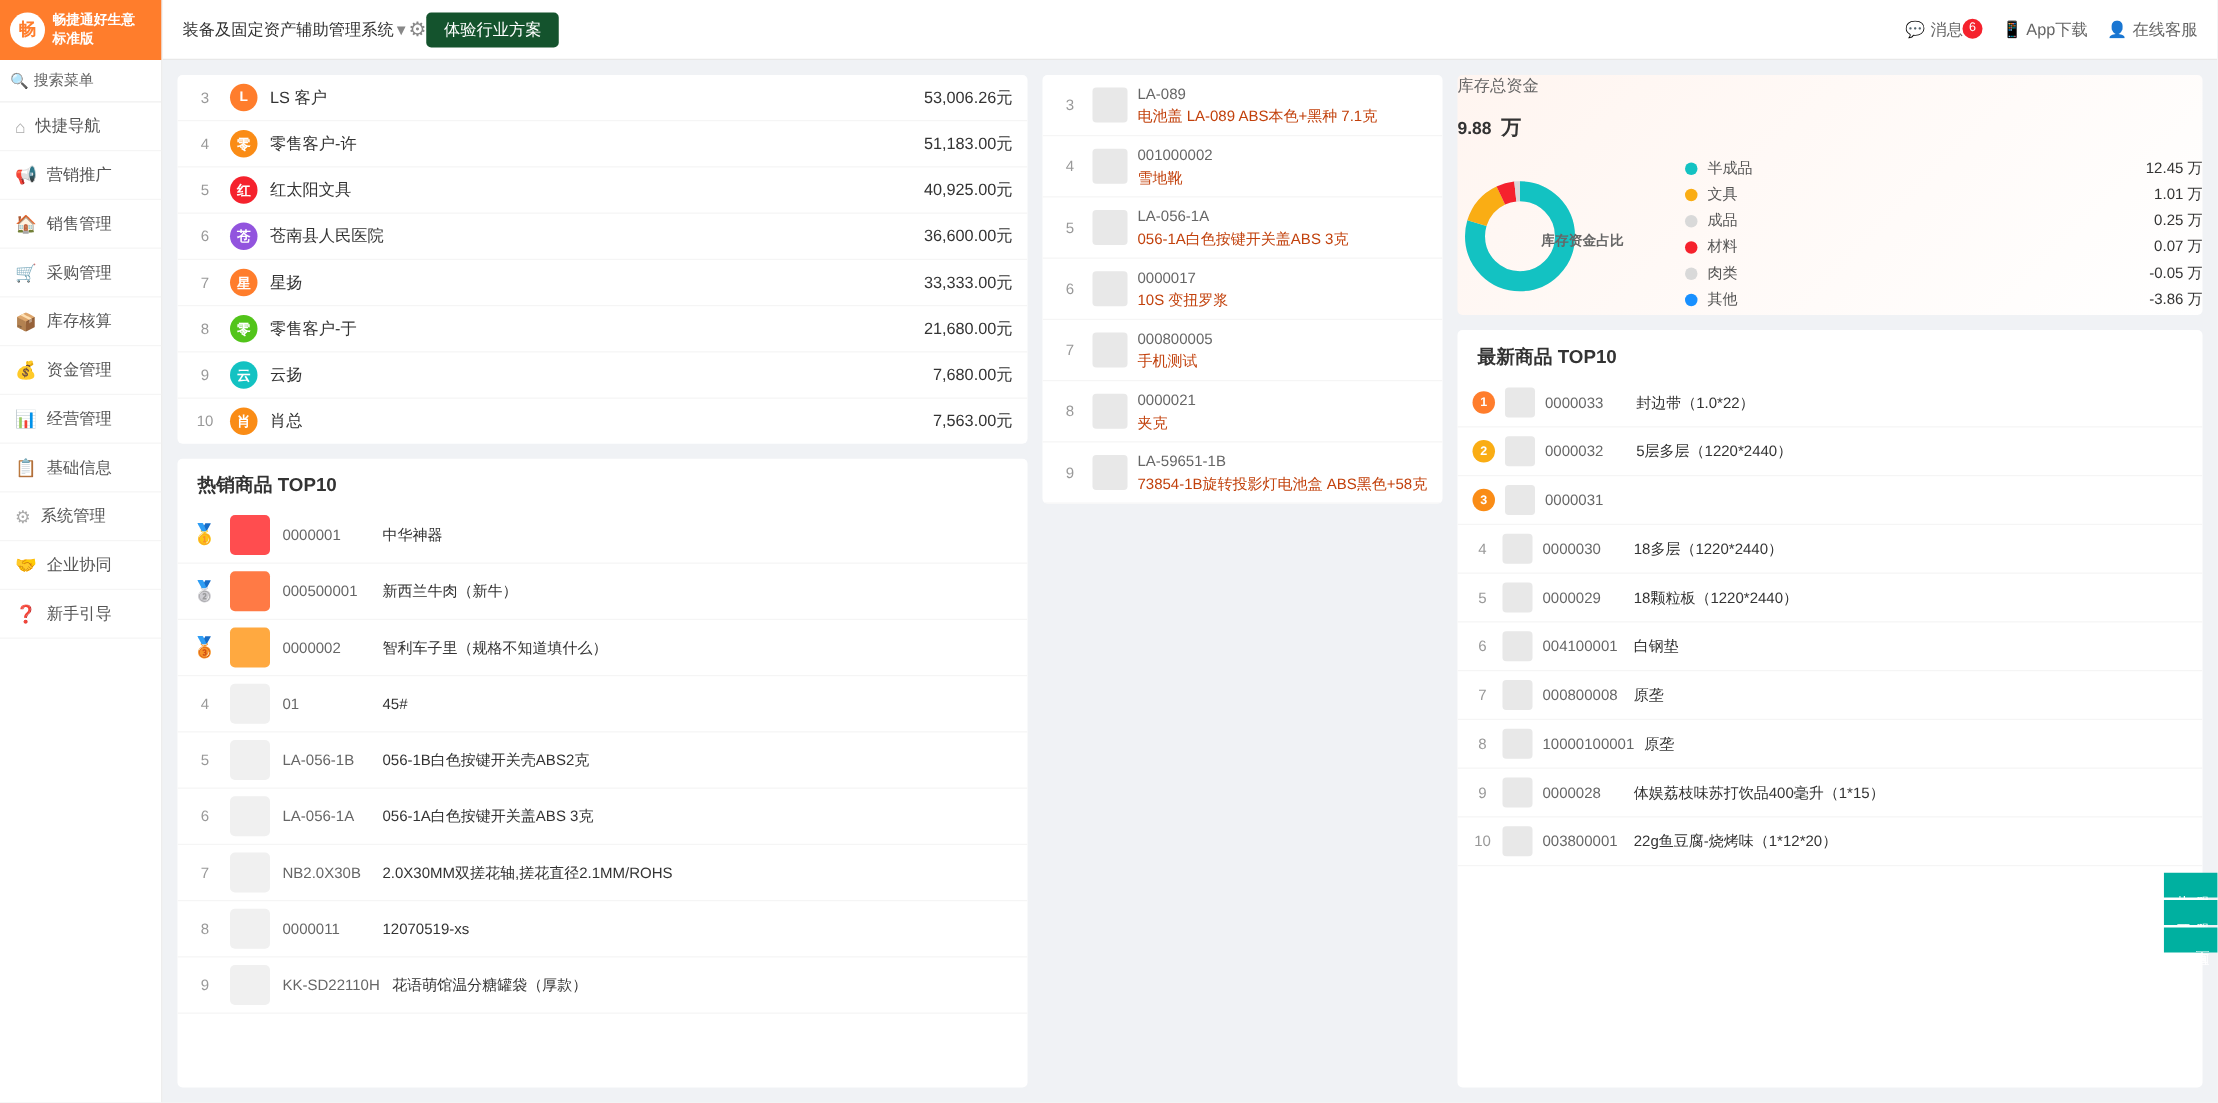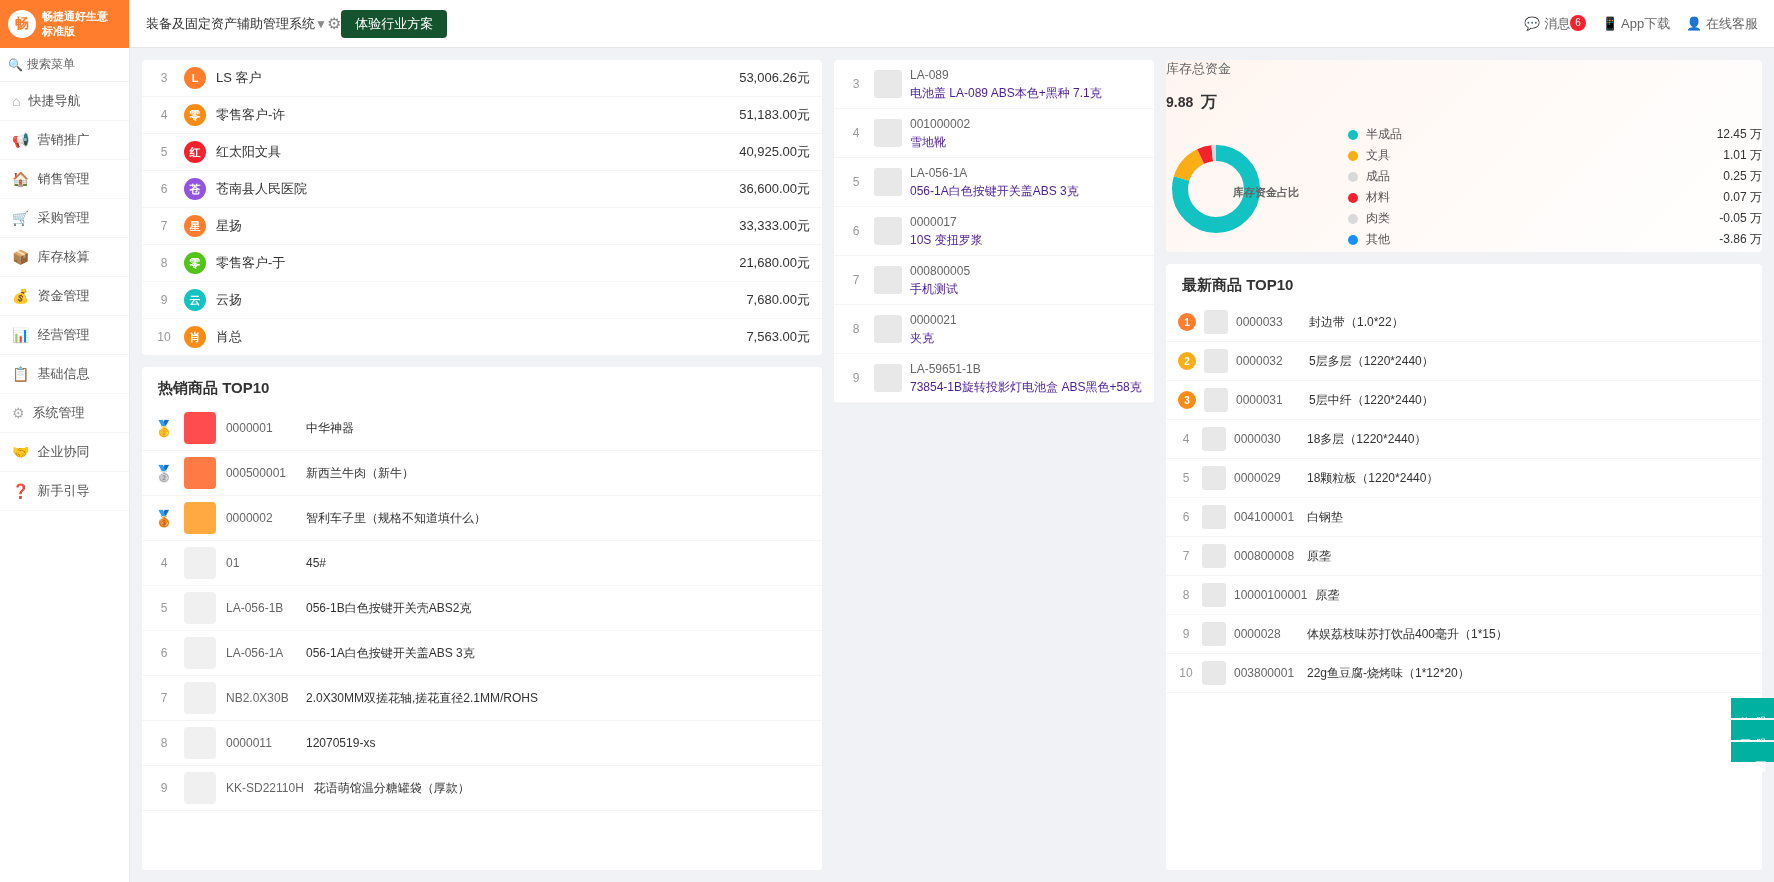--- a/index.html
+++ b/index.html
@@ -228,21 +228,21 @@
       font-size: 12px;
     }
     .product-rank-item .p-img {
       width: 28px; height: 28px;
       background: #e8e8e8;
       border-radius: 3px;
       flex-shrink: 0;
     }
     .product-rank-item .p-info { flex: 1; color: #333; line-height: 1.5; }
     .product-rank-item .p-code { color: #666; }
-    .product-rank-item .p-name { color: #4c1d95; }
+    .product-rank-item .p-name { color: #c2410c; }
 
     
     .right-panel {
       flex: 1;
       display: flex;
       flex-direction: column;
       gap: 12px;
       min-width: 0;
     }
 
@@ -701,21 +701,20 @@
             <div class="new-product-item">
     <span class="np-rank-badge" style="background:#faad14">2</span>
     <div class="np-img"></div>
     <span class="np-code">0000032</span>
     <span class="np-name">5层多层（1220*2440）</span>
   </div>
             <div class="new-product-item">
     <span class="np-rank-badge" style="background:#fa8c16">3</span>
     <div class="np-img"></div>
     <span class="np-code">0000031</span>
-    <span class="np-name">5层中纤（1220*2440）</span>
   </div>
             <div class="new-product-item">
     <span class="np-rank">4</span>
     <div class="np-img"></div>
     <span class="np-code">0000030</span>
     <span class="np-name">18多层（1220*2440）</span>
   </div>
             <div class="new-product-item">
     <span class="np-rank">5</span>
     <div class="np-img"></div>

